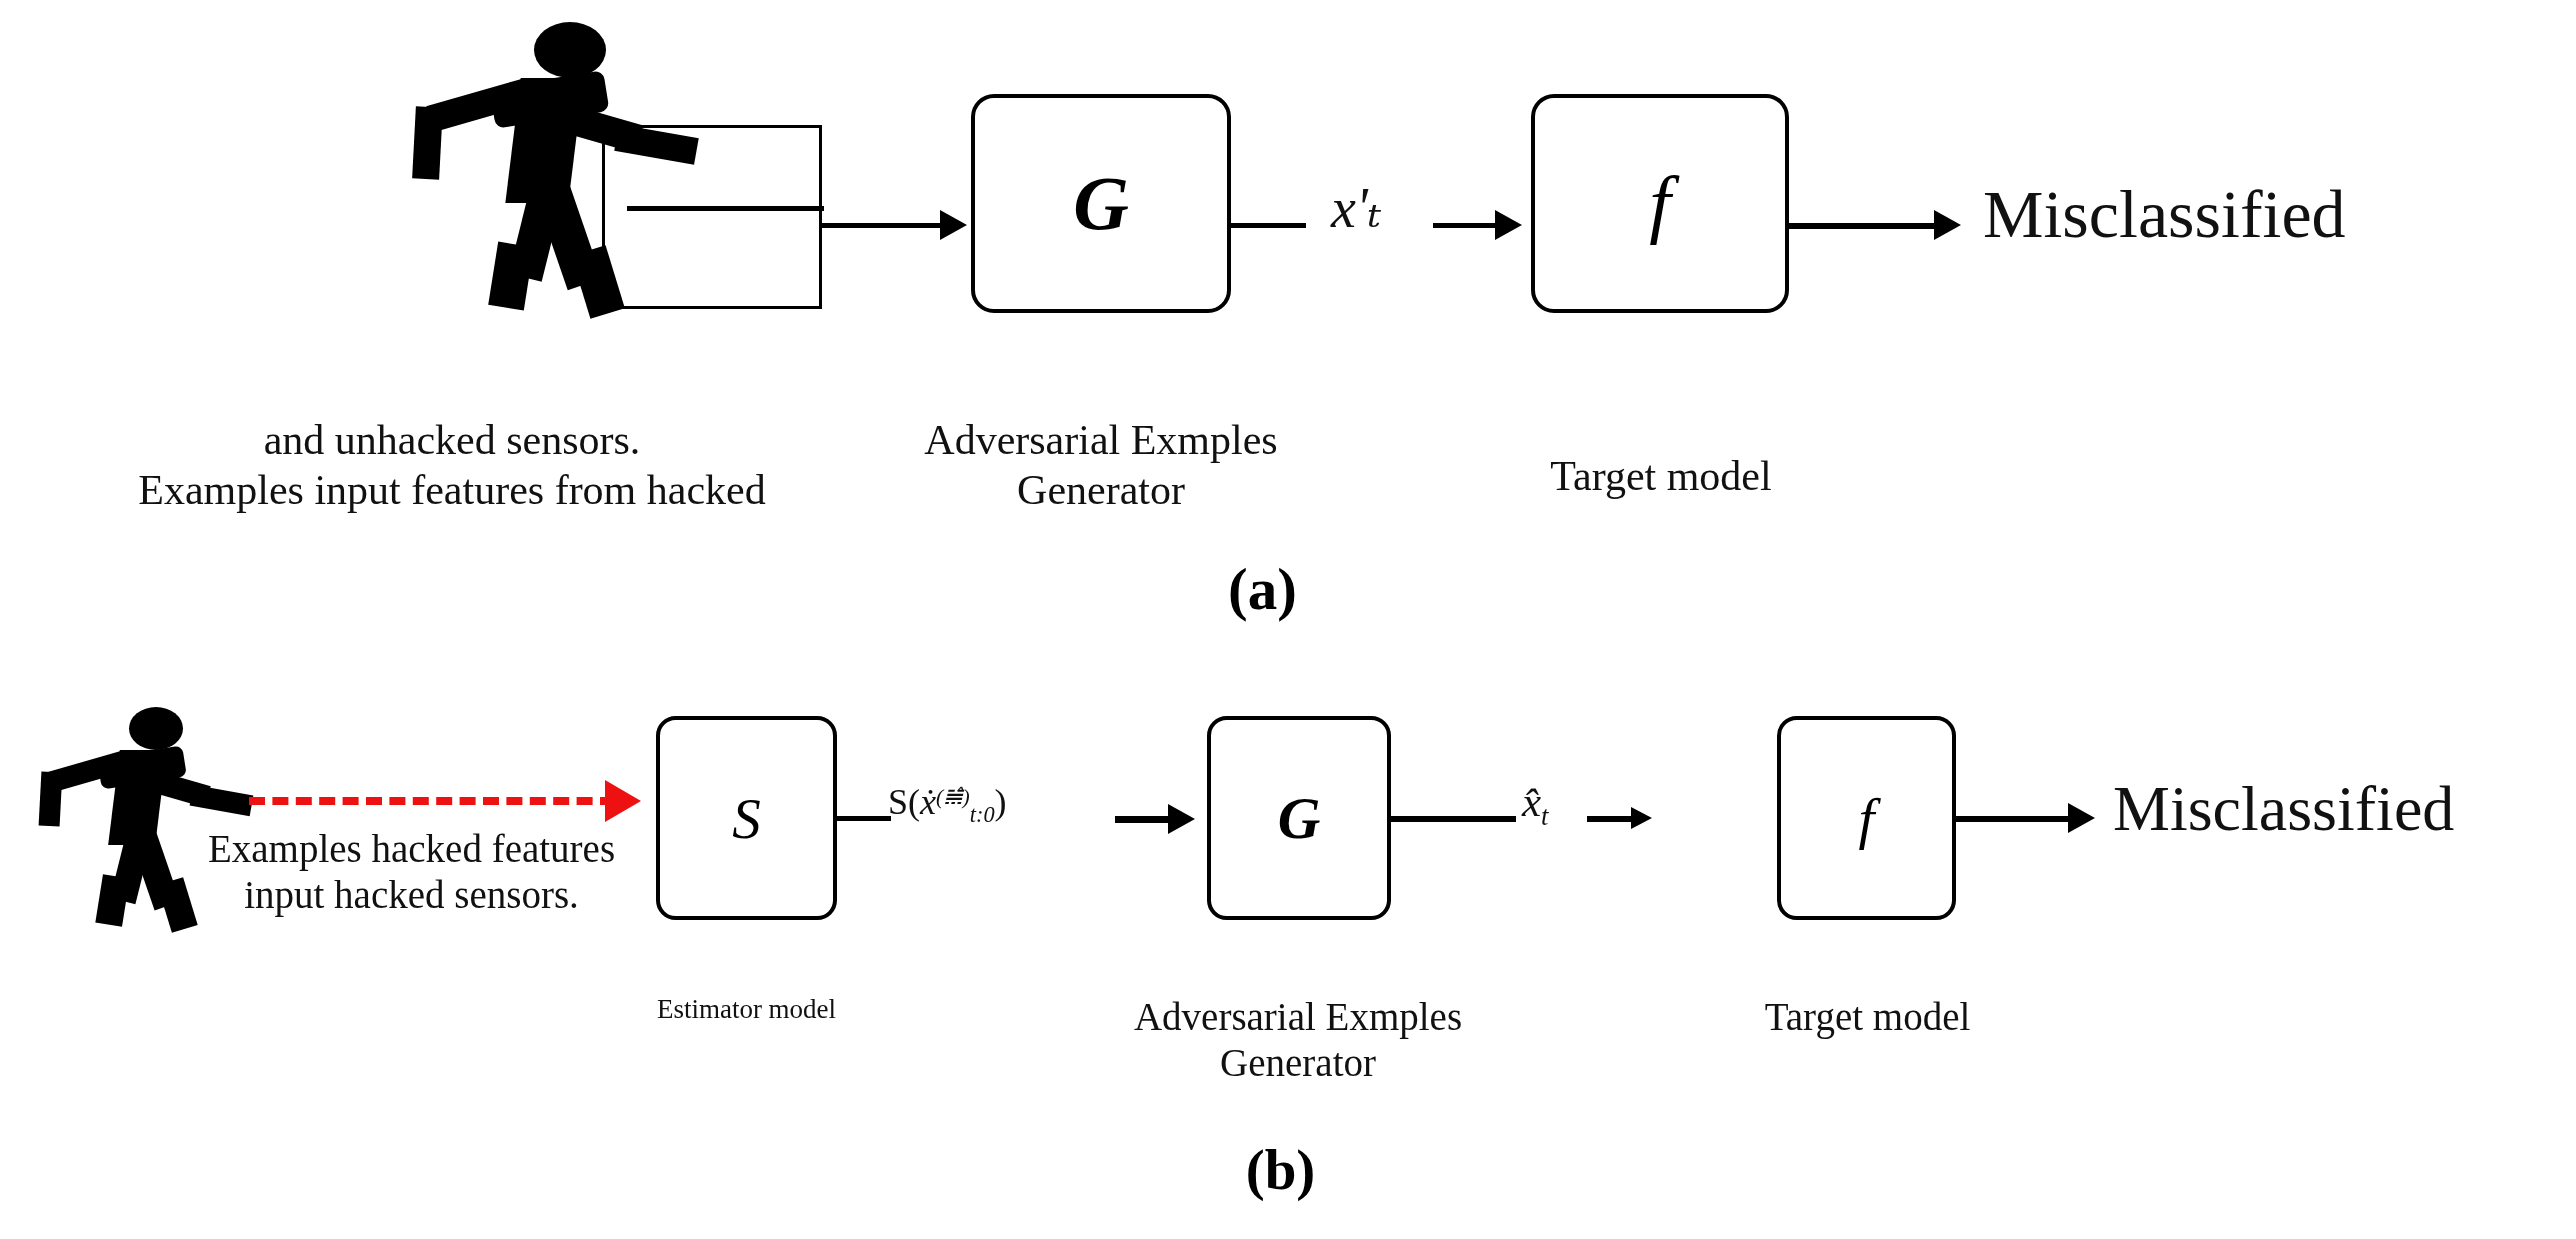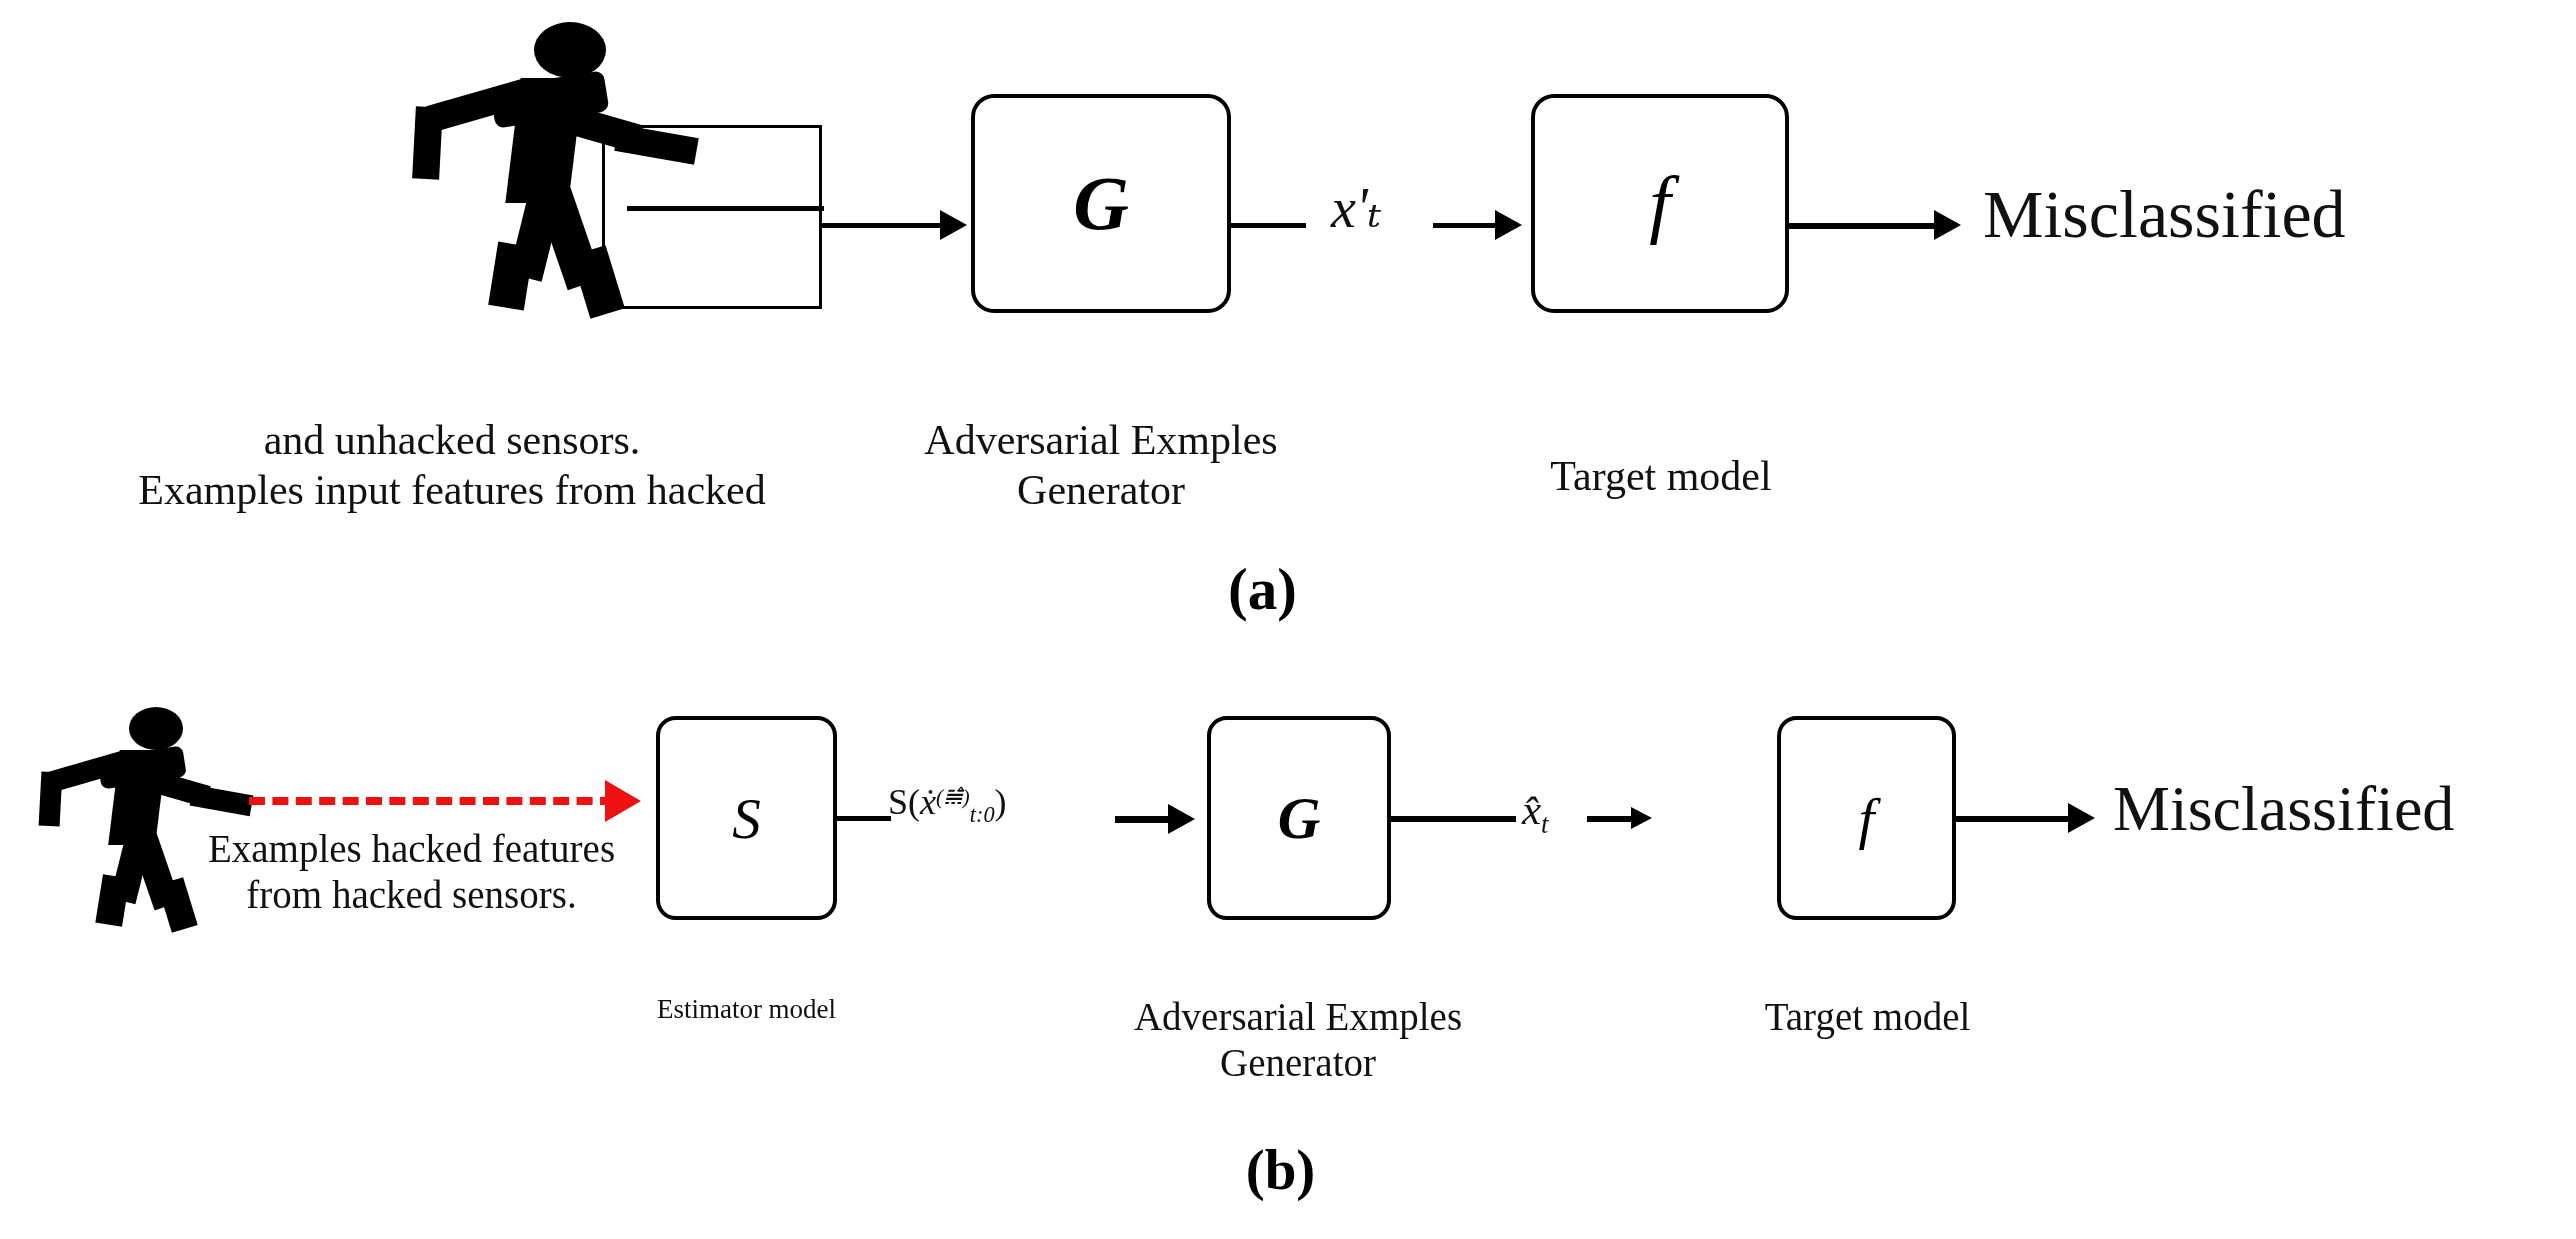--- a/index.html
+++ b/index.html
@@ -141,37 +141,37 @@
     <span class="upr">S</span><span class="upr">(</span><span style="position:relative;display:inline-block;">ẋ</span><sup>(𝌣̂)</sup><sub>t:0</sub><span class="upr">)</span>
   </div>
   <div class="line" style="left:1115px;top:816px;width:63px;height:7.2px;"></div>
   <div class="arrow-head" style="left:1168px;top:804px;"></div>
 
   <div class="pbox" style="left:1207px;top:716px;width:184px;height:204px;border-radius:19.7px;">
     <span class="glyph glyph-bold" style="font-size:59px;">G</span>
   </div>
 
   <div class="line" style="left:1391px;top:816px;width:125px;height:6.3px;"></div>
-  <div class="mathlbl" style="left:1522px;top:777px;font-size:43px;margin-top:8px;">
+  <div class="mathlbl" style="left:1522px;top:777px;font-size:43px;">
     <span>x̂</span><sub>t</sub>
   </div>
   <div class="line" style="left:1587px;top:816px;width:52px;height:6.3px;"></div>
   <div class="arrow-head sm" style="left:1631px;top:807px;"></div>
 
   <div class="pbox" style="left:1777px;top:716px;width:179px;height:204px;border-radius:19.7px;">
     <span class="glyph" style="font-size:57px;">f</span>
   </div>
 
   <div class="line" style="left:1956px;top:816px;width:125px;height:6.3px;"></div>
   <div class="arrow-head" style="left:2068px;top:803px;"></div>
   <div class="outlbl" style="left:2113px;top:772px;font-size:64px;">Misclassified</div>
 
   <div class="cap" style="left:161px;top:826px;width:501px;font-size:39px;text-align:center;">
     <div>Examples hacked features</div>
-    <div>from hacked sensors.</div>
+    <div>input hacked sensors.</div>
   </div>
 
   <div class="cap" style="left:612px;top:994px;width:269px;font-size:27px;">
     <div>Estimator model</div>
   </div>
 
   <div class="cap" style="left:1101px;top:994px;width:394px;font-size:39px;">
     <div>Adversarial Exmples</div>
     <div>Generator</div>
   </div>

